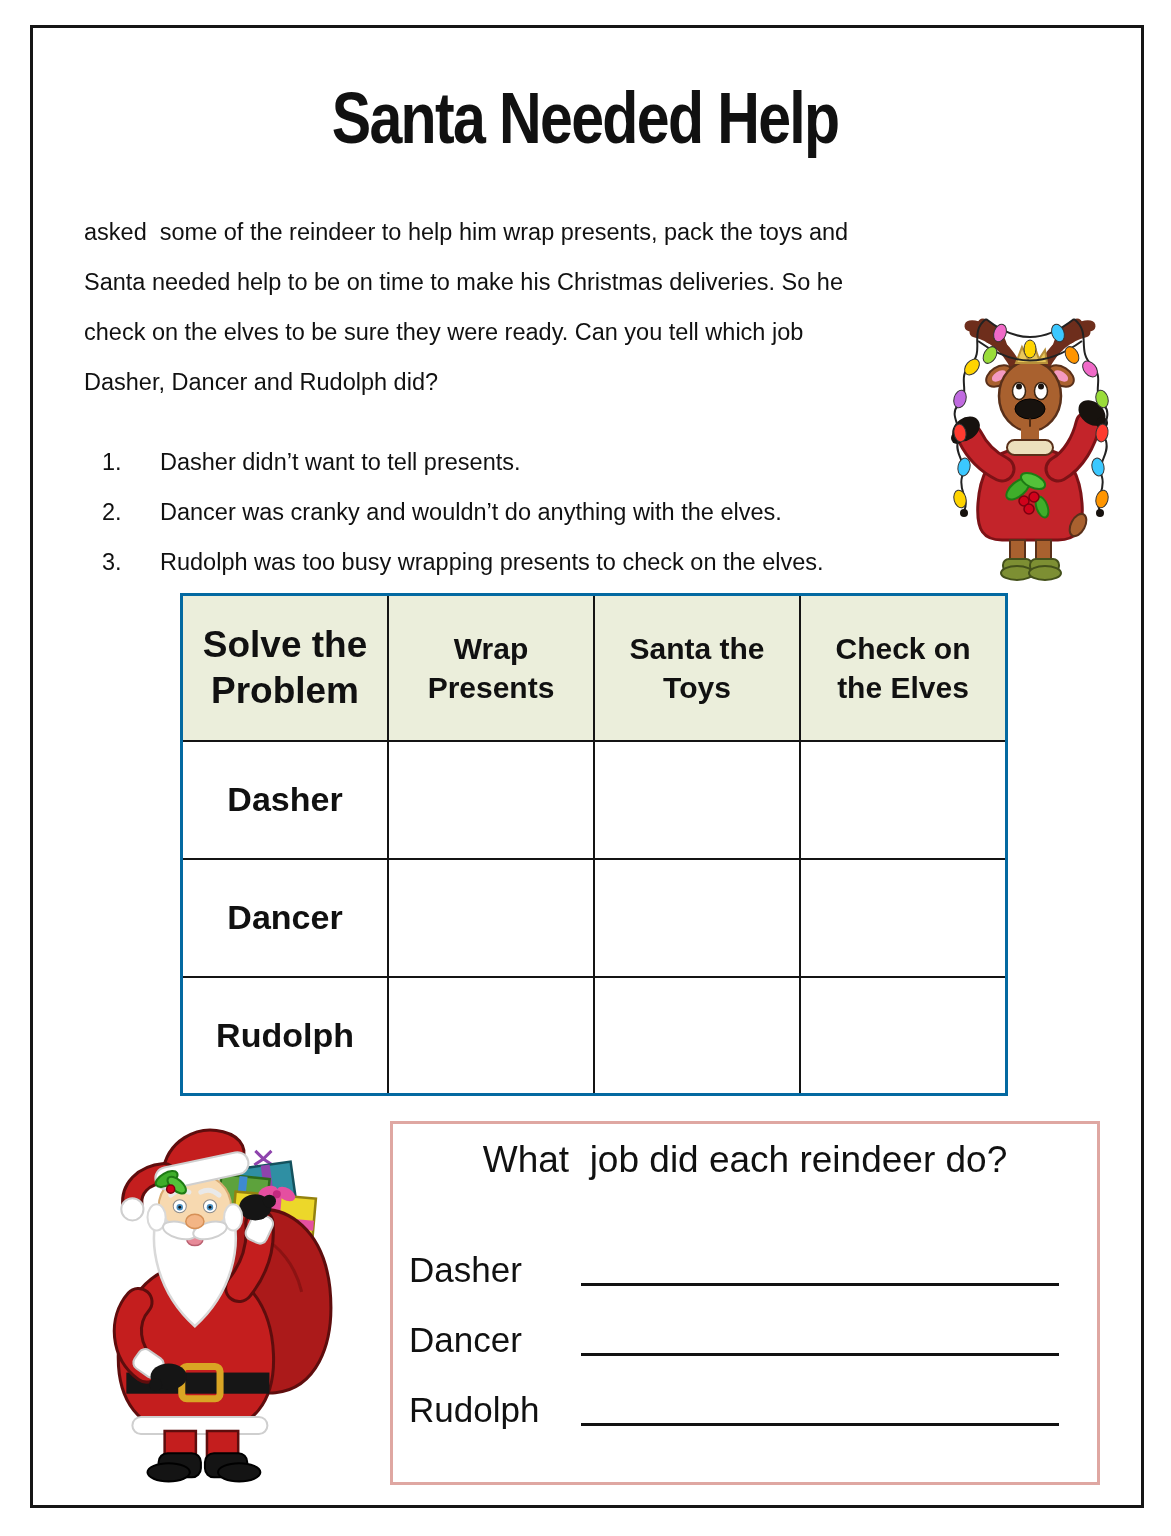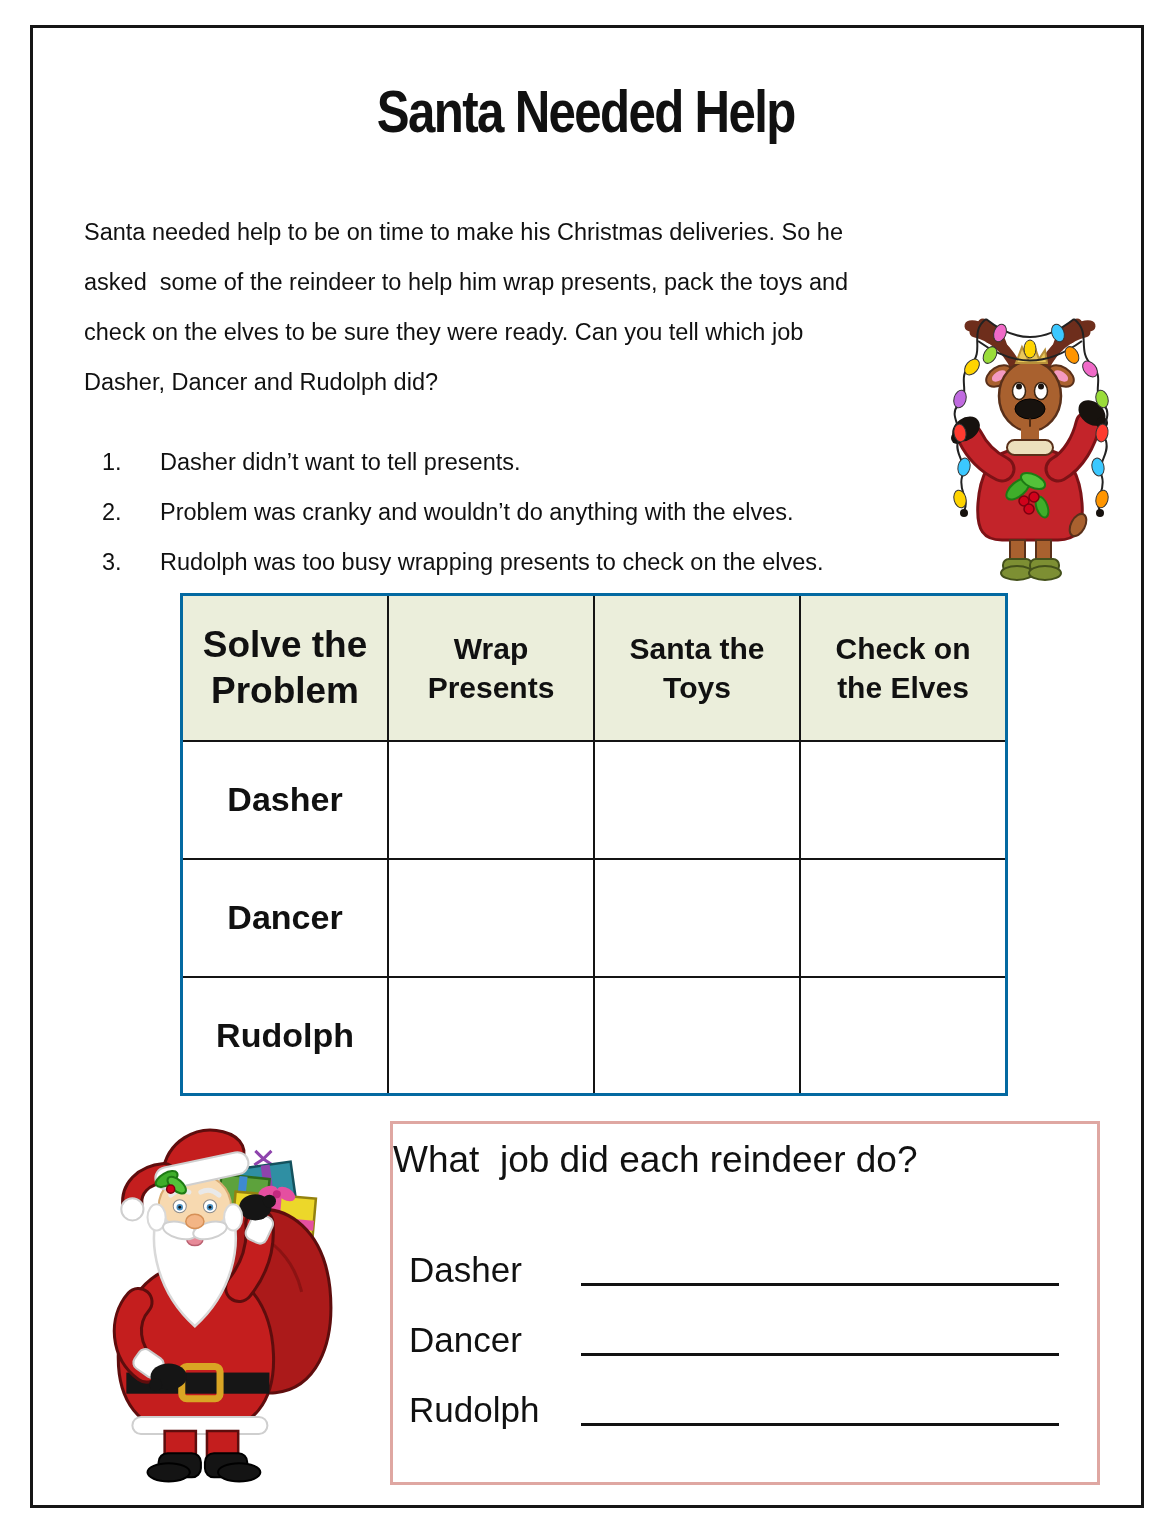--- a/index.html
+++ b/index.html
@@ -1,21 +1,21 @@
 <!DOCTYPE html>
 <html><head>
 <meta charset="utf-8">
 <style>
   html,body{margin:0;padding:0;background:#fff;}
   .page{position:relative;width:1171px;height:1536px;background:#fff;overflow:hidden;
         font-family:"Liberation Sans", sans-serif;color:#111;}
   .border-frame{position:absolute;left:30px;top:25px;width:1108px;height:1477px;
         border:3px solid #161616;}
   .title{position:absolute;left:0;right:0;top:82px;margin:0;text-align:center;
-        font-size:60px;font-weight:bold;line-height:1;}
+        font-size:72px;font-weight:bold;line-height:1;}
   .title-inner{display:inline-block;transform:scaleX(0.82);transform-origin:50% 50%;
         letter-spacing:-2px;white-space:nowrap;}
   .intro{position:absolute;left:84px;top:207px;width:880px;font-size:23.5px;}
   .intro-line{height:50px;line-height:50px;white-space:pre;}
   .clues{position:absolute;left:102px;top:437px;font-size:23.5px;}
   .clue{display:flex;height:50px;line-height:50px;}
   .clue-num{width:58px;}
   .clue-text{white-space:pre;}
   .reindeer{position:absolute;left:930px;top:303px;width:200px;height:280px;}
   .santa{position:absolute;left:82px;top:1114px;width:262px;height:374px;}
@@ -25,49 +25,49 @@
   table.grid tr.head-row{height:146px;}
   table.grid tr.body-row{height:118px;}
   th.colhead{background:#ebeedb;font-weight:bold;font-size:30px;line-height:1.3;
         white-space:pre-line;text-align:center;vertical-align:middle;}
   th.colhead.first{font-size:37px;line-height:1.25;}
   th.rowlabel{font-size:34px;font-weight:bold;text-align:center;vertical-align:middle;
         background:#fff;}
   td.cell{background:#fff;}
   .answer-box{position:absolute;left:390px;top:1121px;width:704px;height:358px;
         border:3px solid #dfa7a2;background:#fff;}
-  .answer-question{margin-top:15px;text-align:left;font-size:37px;white-space:pre;}
+  .answer-question{margin-top:15px;text-align:center;font-size:37px;white-space:pre;}
   .answer-rows{position:absolute;left:16px;top:95px;right:38px;}
   .answer-row{display:flex;align-items:flex-end;height:70px;}
   .answer-label{width:172px;font-size:35px;line-height:1.1;}
   .answer-line{flex:1;border-bottom:3px solid #111;margin-bottom:3px;}
 </style>
 </head>
 <body>
 
 <div class="page">
   <div class="border-frame"></div>
 
   <h1 class="title"><span class="title-inner">Santa Needed Help</span></h1>
 
   <div class="intro">
+    <div class="intro-line">asked  some of the reindeer to help him wrap presents, pack the toys and</div>
     <div class="intro-line">Santa needed help to be on time to make his Christmas deliveries. So he</div>
-    <div class="intro-line">asked  some of the reindeer to help him wrap presents, pack the toys and</div>
     <div class="intro-line">check on the elves to be sure they were ready. Can you tell which job</div>
     <div class="intro-line">Dasher, Dancer and Rudolph did?</div>
   </div>
 
   <div class="clues">
     <div class="clue">
       <span class="clue-num">1.</span>
       <span class="clue-text">Dasher didn’t want to tell presents.</span>
     </div>
     <div class="clue">
       <span class="clue-num">2.</span>
-      <span class="clue-text">Problem was cranky and wouldn’t do anything with the elves.</span>
+      <span class="clue-text">Dancer was cranky and wouldn’t do anything with the elves.</span>
     </div>
     <div class="clue">
       <span class="clue-num">3.</span>
       <span class="clue-text">Rudolph was too busy wrapping presents to check on the elves.</span>
     </div>
   </div>
 
   <svg class="reindeer" viewBox="0 0 200 280" aria-hidden="true">
     <g stroke="#6e2e1c" stroke-width="11" stroke-linecap="round" fill="none">
       <path d="M86,64 C76,44 62,33 45,29"></path>

